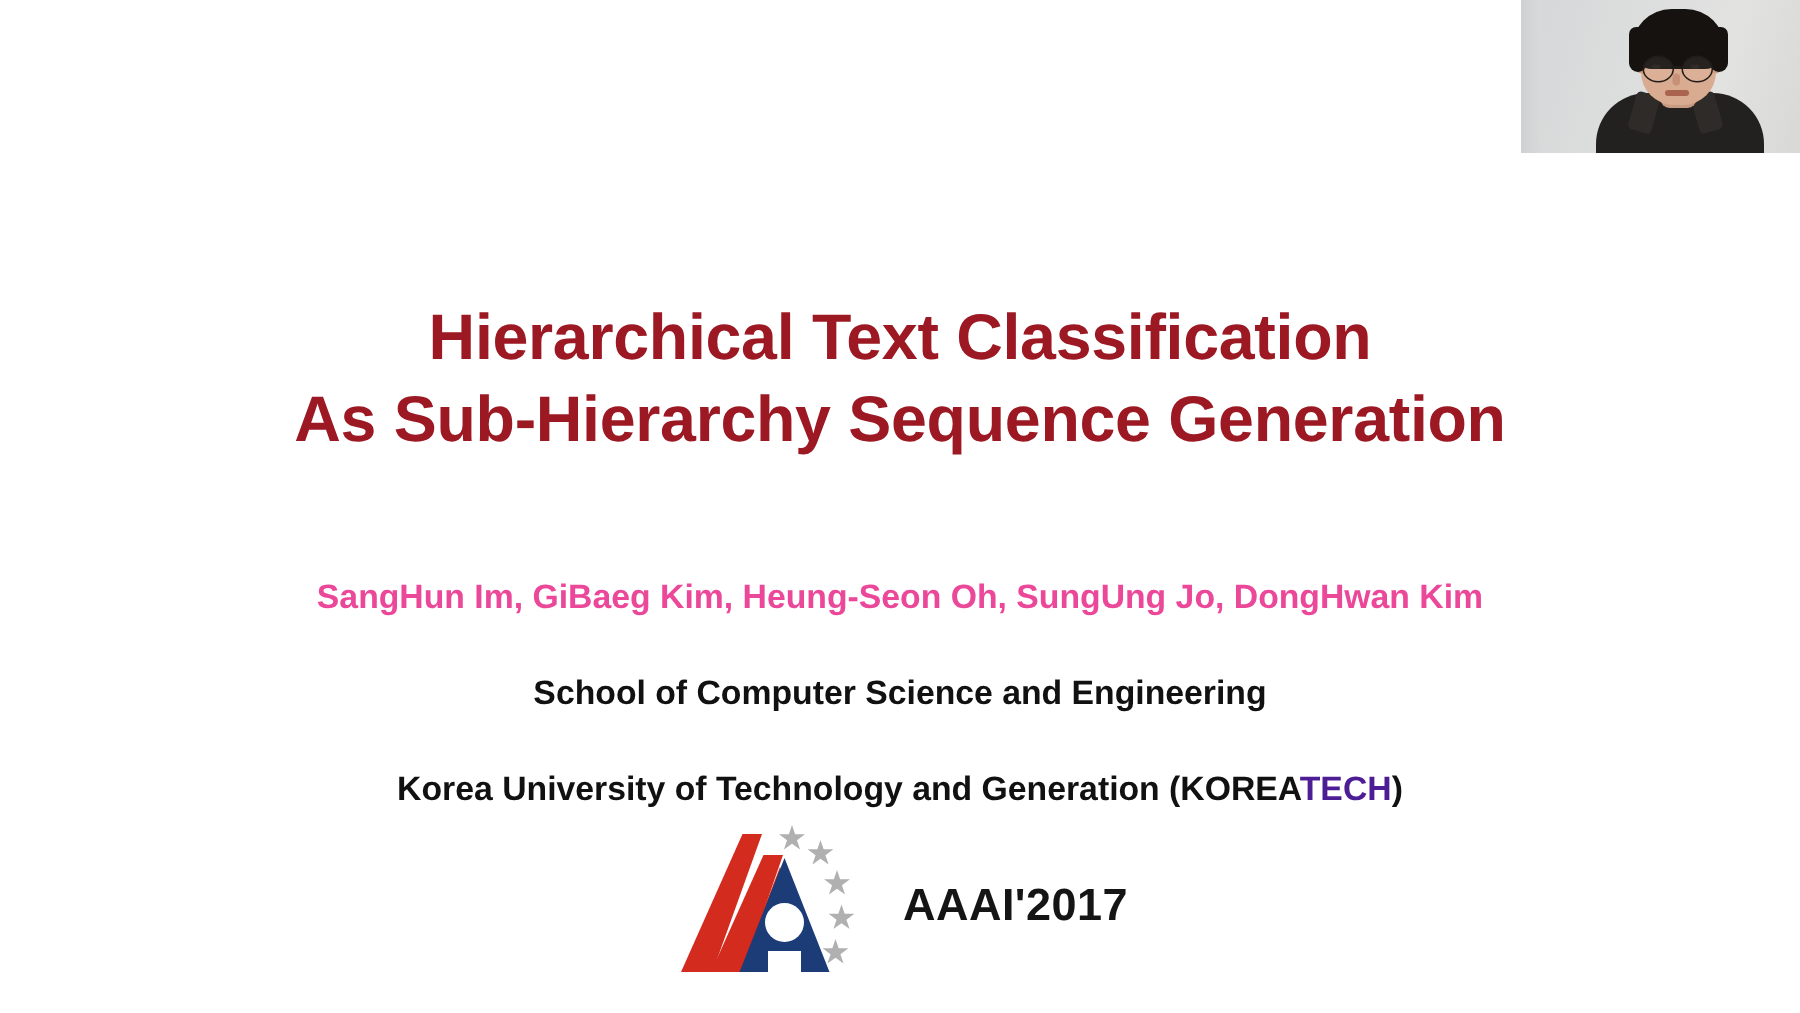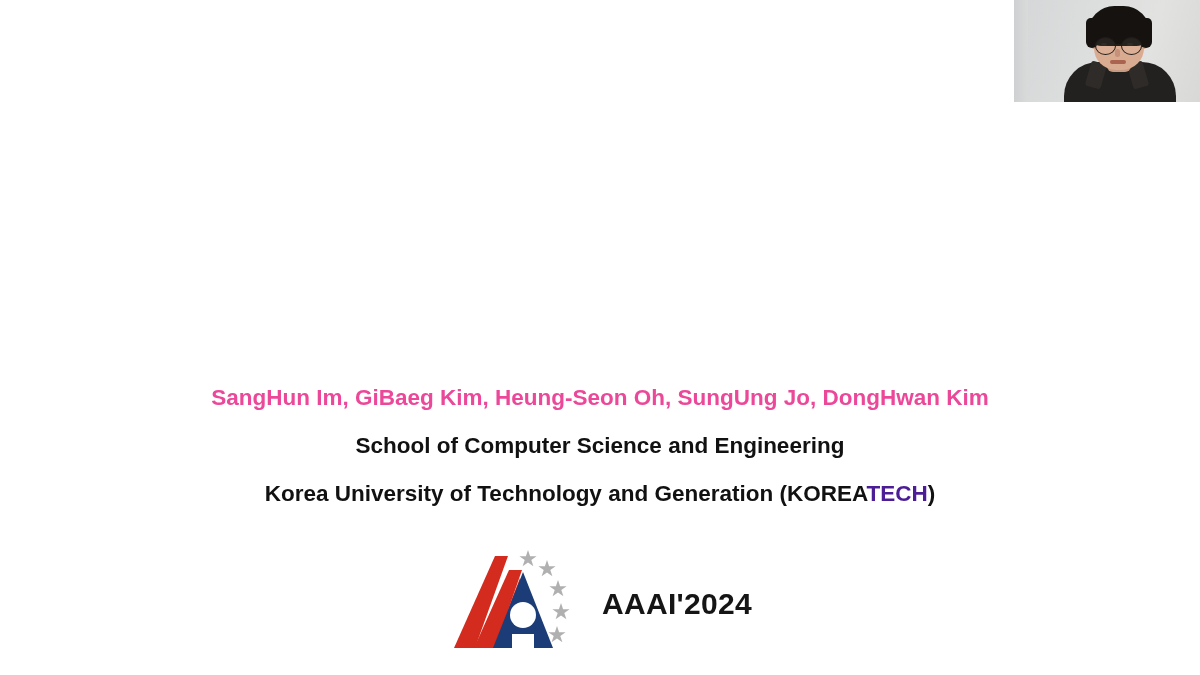--- a/index.html
+++ b/index.html
@@ -53,21 +53,21 @@
     font-size: 22.5px;
     line-height: 28px;
     white-space: nowrap;
   }
   .affil-line {
     color: #111111;
     font-weight: bold;
     font-size: 22.5px;
     line-height: 28px;
     white-space: nowrap;
-    margin-top: 20px;
+    margin-top: 36px;
   }
   .tech-accent { color: #4c1d95; }
 
   
   .logo-row {
     position: absolute;
     left: 0;
     top: 545px;
     width: 1200px;
     height: 110px;
@@ -226,20 +226,24 @@
     position: absolute; left: 96px; top: 60px;
     width: 16px; height: 4px;
     background: #a9634f; border-radius: 3px;
   }
 </style>
 </head>
 <body>
 
 <div id="slide">
 
+  <div class="title-block">
+    <div class="title-line">Hierarchical Text Classification</div>
+    <div class="title-line">As Sub-Hierarchy Sequence Generation</div>
+  </div>
 
   <div class="authors-block">
     <div class="author-line">SangHun Im, GiBaeg Kim, Heung-Seon Oh, SungUng Jo, DongHwan Kim</div>
 
     <div class="affil-line">School of Computer Science and Engineering</div>
 
     <div class="affil-line">
       <span>Korea University of Technology and Generation (KOREA</span><span class="tech-accent">TECH</span><span>)</span>
     </div>
   </div>
@@ -260,21 +264,21 @@
 
       <g fill="#B0B0B0">
         <polygon points="80,2 82.1,8.2 88.6,8.2 83.3,12.1 85.4,18.3 80,14.5 74.6,18.3 76.7,12.1 71.4,8.2 77.9,8.2"></polygon>
         <polygon points="99,12 101.1,18.2 107.6,18.2 102.3,22.1 104.4,28.3 99,24.5 93.6,28.3 95.7,22.1 90.4,18.2 96.9,18.2"></polygon>
         <polygon points="110,32 112.1,38.2 118.6,38.2 113.3,42.1 115.4,48.3 110,44.5 104.6,48.3 106.7,42.1 101.4,38.2 107.9,38.2"></polygon>
         <polygon points="113,55 115.1,61.2 121.6,61.2 116.3,65.1 118.4,71.3 113,67.5 107.6,71.3 109.7,65.1 104.4,61.2 110.9,61.2"></polygon>
         <polygon points="109,78 111.1,84.2 117.6,84.2 112.3,88.1 114.4,94.3 109,90.5 103.6,94.3 105.7,88.1 100.4,84.2 106.9,84.2"></polygon>
       </g>
     </svg>
 
-    <div class="conf-name">AAAI'2024</div>
+    <div class="conf-name">AAAI'2017</div>
   </div>
 
   <div class="webcam">
     <div class="wc-wall"></div>
     <div class="wc-person">
       <div class="wc-torso"></div>
       <div class="wc-collar-l"></div>
       <div class="wc-collar-r"></div>
       <div class="wc-neck"></div>
       <div class="wc-head"></div>

